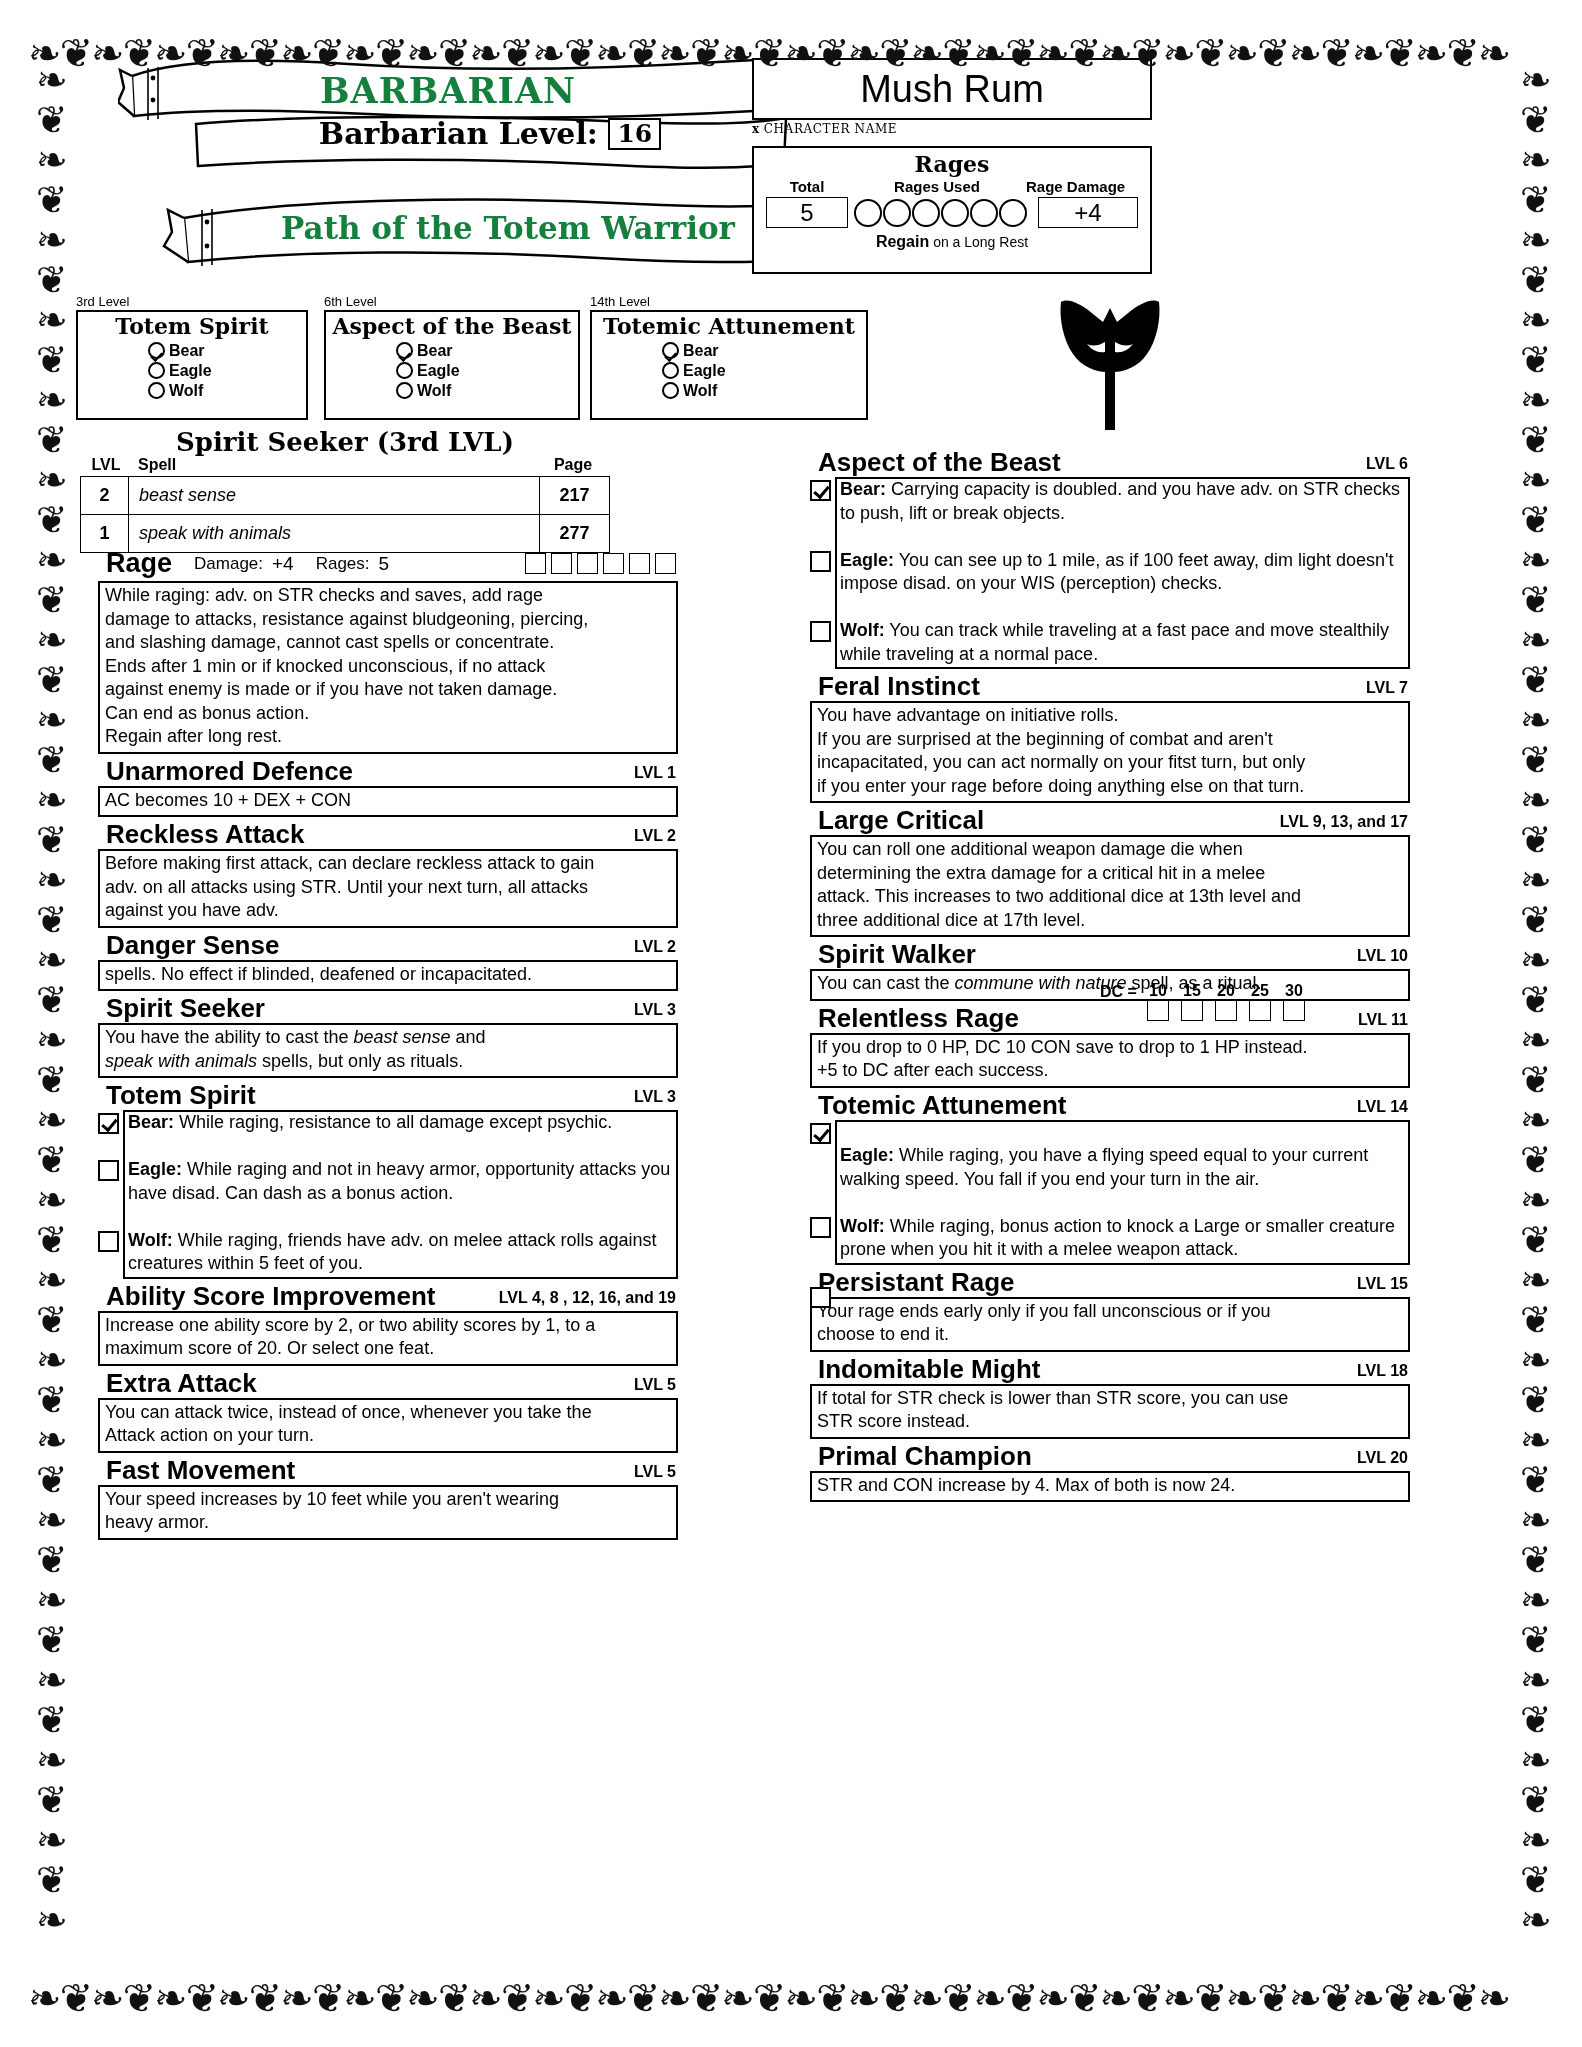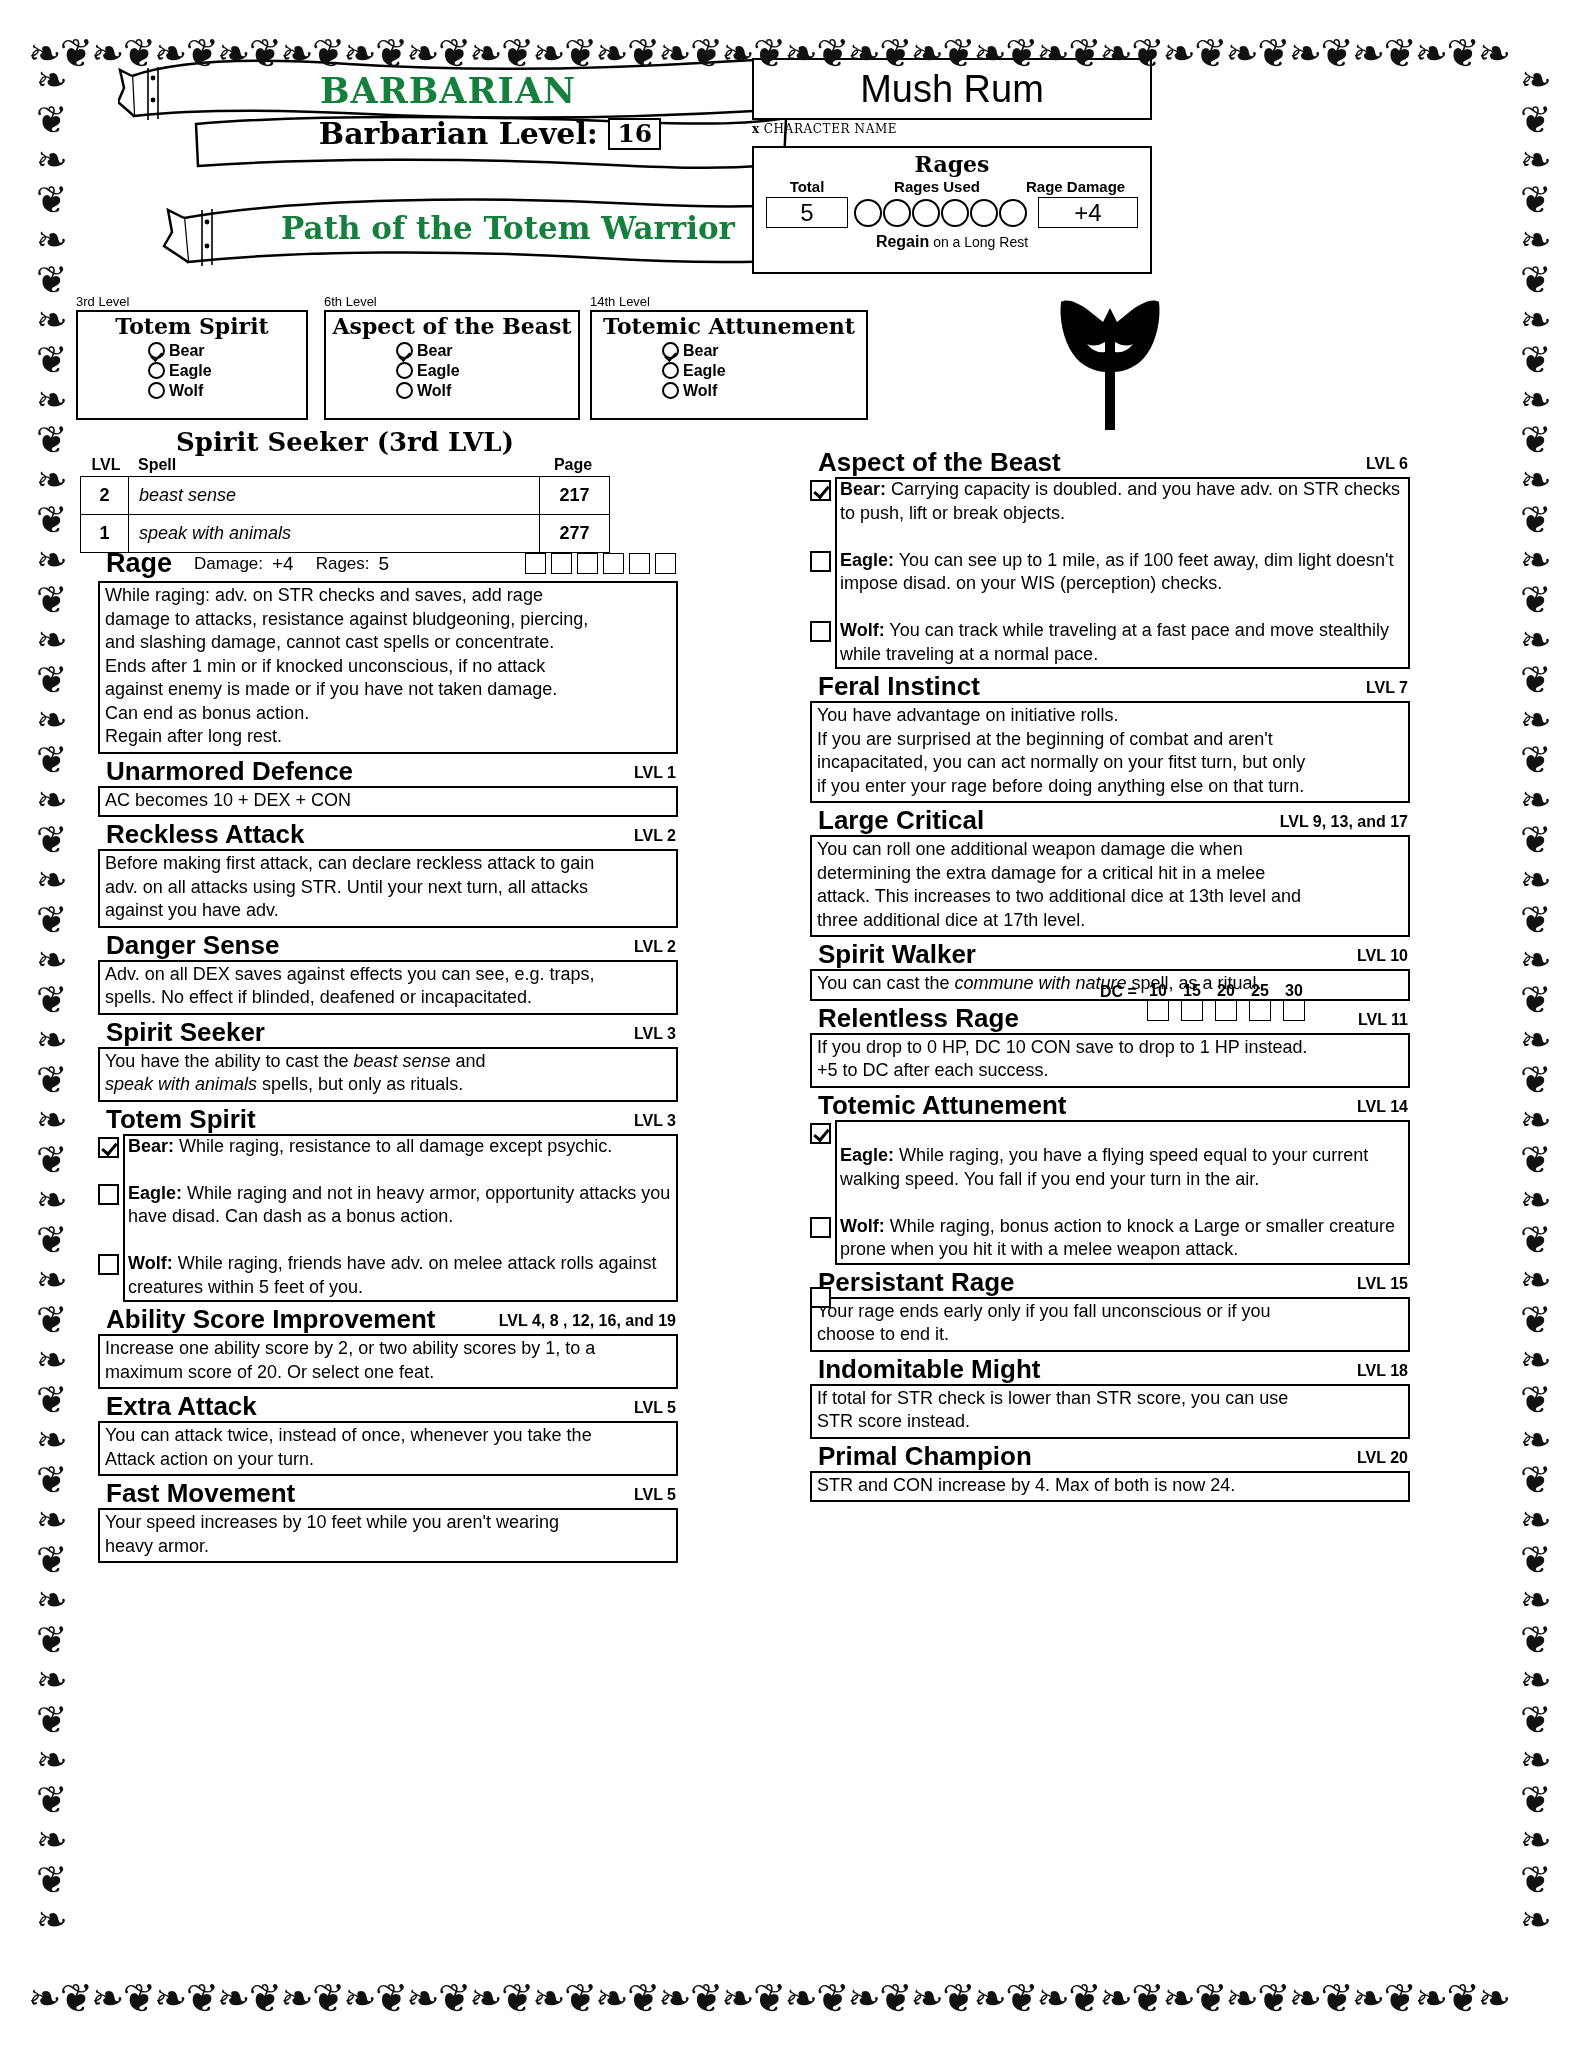--- a/index.html
+++ b/index.html
@@ -410,21 +410,20 @@
             <p>adv. on all attacks using STR. Until your next turn, all attacks</p>
             <p>against you have adv.</p>
           </div>
         </div>
         <div class="feat">
           <div class="feat-head">
             <span class="feat-name">Danger Sense</span>
             <span class="feat-lvl">LVL 2</span>
           </div>
           <div class="feat-body">
-            <p>Adv. on all DEX saves against effects you can see, e.g. traps,</p>
             <p>spells. No effect if blinded, deafened or incapacitated.</p>
           </div>
         </div>
         <div class="feat">
           <div class="feat-head">
             <span class="feat-name">Spirit Seeker</span>
             <span class="feat-lvl">LVL 3</span>
           </div>
           <div class="feat-body">
             <p>You have the ability to cast the <i>beast sense</i> and</p>

